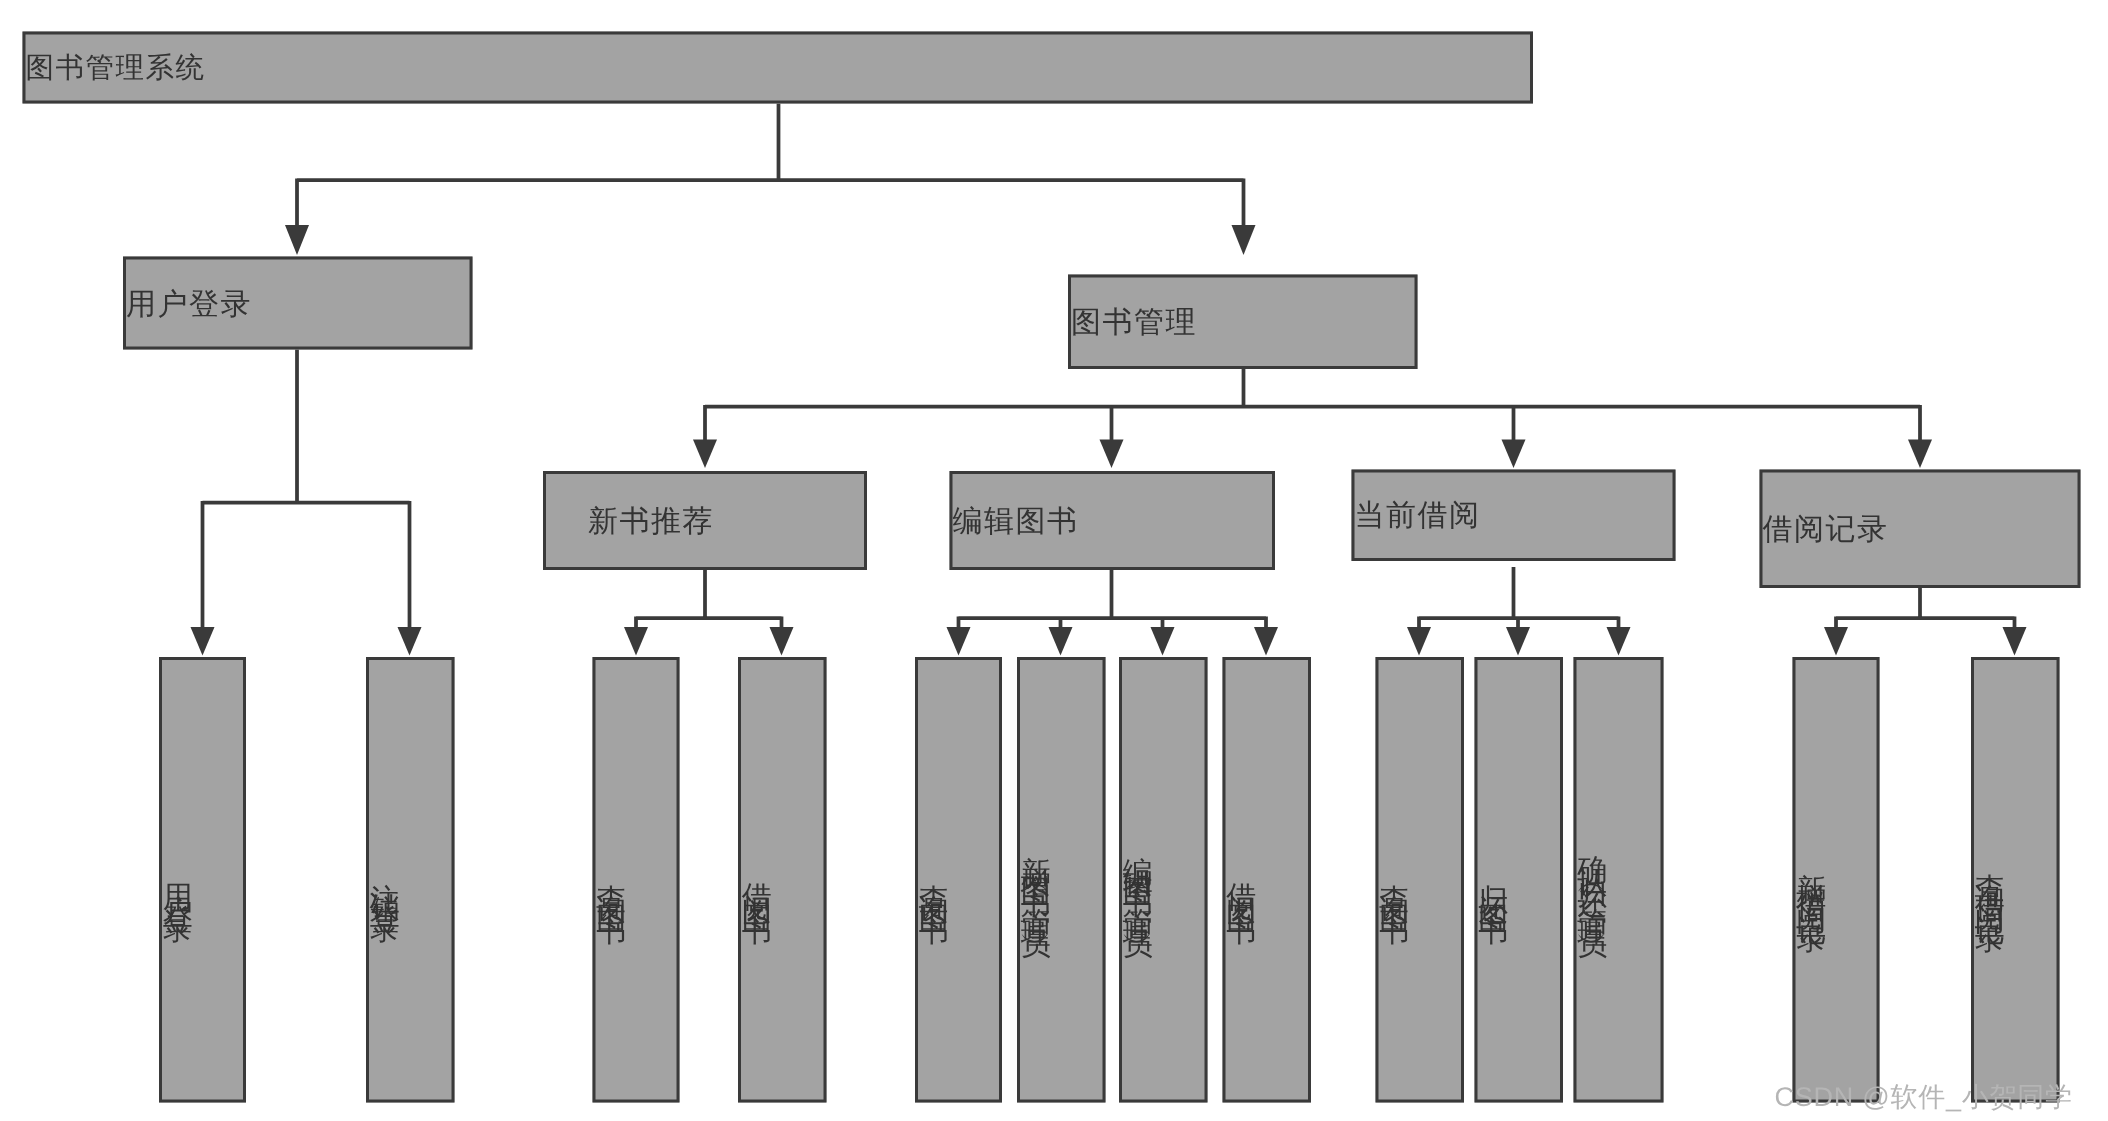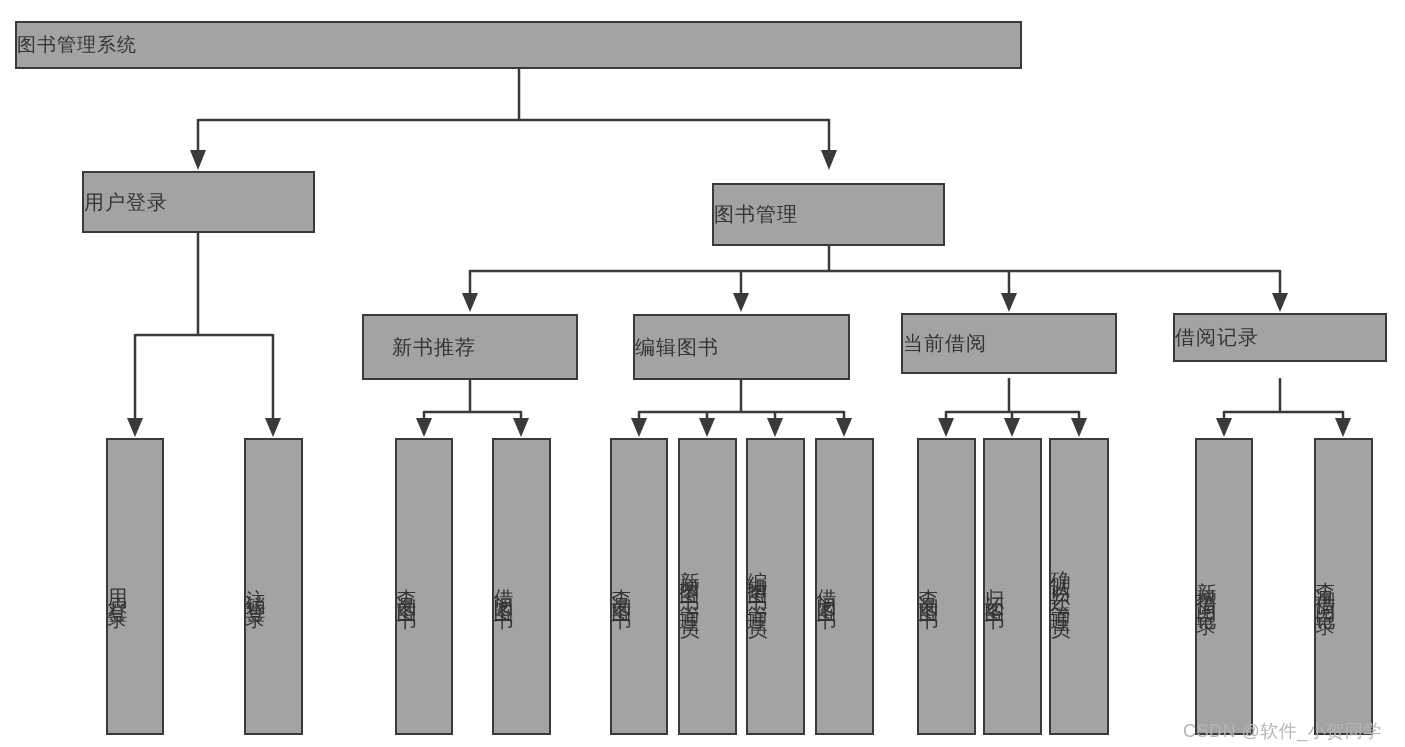--- a/index.html
+++ b/index.html
@@ -112,21 +112,21 @@
 
   <div class="node hnode" style="left:362px; top:314px; width:216px; height:66px;padding-left:28px;">
     <span>新书推荐</span>
   </div>
   <div class="node hnode" style="left:633px; top:314px; width:217px; height:66px;">
     <span>编辑图书</span>
   </div>
   <div class="node hnode" style="left:901px; top:313px; width:216px; height:61px;">
     <span>当前借阅</span>
   </div>
-  <div class="node hnode" style="left:1173px; top:313px; width:214px; height:49px;">
+  <div class="node hnode" style="left:1173px; top:313px; width:214px; height:79px;">
     <span>借阅记录</span>
   </div>
 
   <div class="node vnode" style="left:106px; top:438px; width:58px; height:297px;">
     <span>用户登录</span>
   </div>
   <div class="node vnode" style="left:244px; top:438px; width:59px; height:297px;">
     <span>注销登录</span>
   </div>
 

